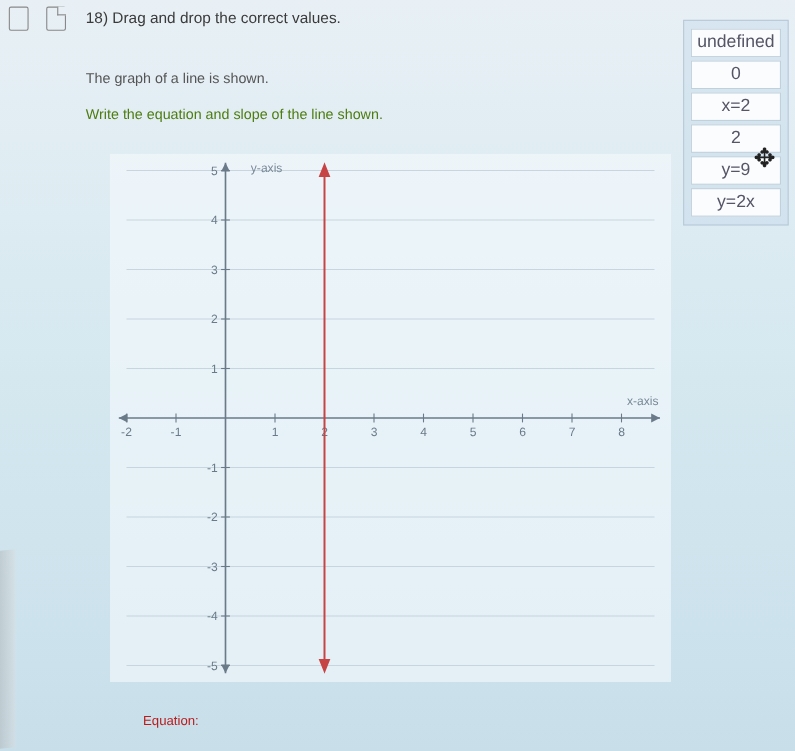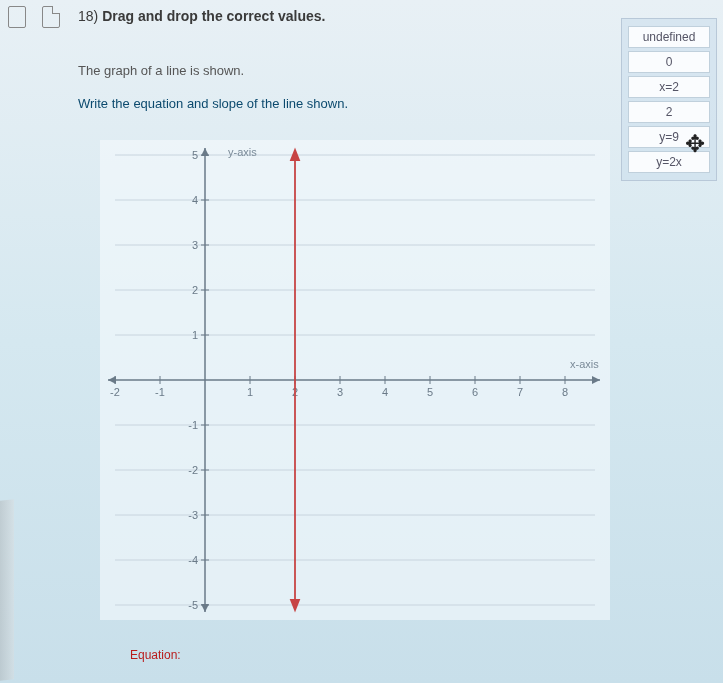--- a/index.html
+++ b/index.html
@@ -43,56 +43,56 @@
       background:#e8f0f5;
     }
     .q-header {
       position: absolute;
       top: 8px;
       left: 78px;
       font-size: 14px;
       color: #3a3a3a;
     }
     .q-num { font-weight: normal; }
-    .q-title { font-weight: bold; }
+    .q-title { font-weight: normal; }
     .text-line1 {
       position: absolute;
       top: 52px;
       left: 78px;
       font-size: 13px;
       color: #555;
       margin-top: 11px;
     }
     .text-line2 {
       position: absolute;
       top: 96px;
       left: 78px;
       font-size: 13px;
-      color: #0c4a6e;
+      color: #4d7c0f;
     }
     .choices-panel {
       position: absolute;
       top: 18px;
       right: 6px;
       width: 96px;
       background: rgba(200, 220, 235, 0.5);
       border: 1px solid #b8c8d8;
       padding: 4px;
     }
     .choices-title {
       font-size: 12px;
       color: #5a6a7a;
       padding: 4px 6px 8px 6px;
     }
     .choice-chip {
       background: #fafcfe;
       border: 1px solid #c0d0dc;
       margin: 3px 2px;
       padding: 3px 4px;
-      font-size: 12px;
+      font-size: 16px;
       color: #556;
       text-align: center;
       cursor: grab;
       position: relative;
     }
     .move-cursor {
       position: absolute;
       top: 130px;
       right: 18px;
       font-size: 24px;

